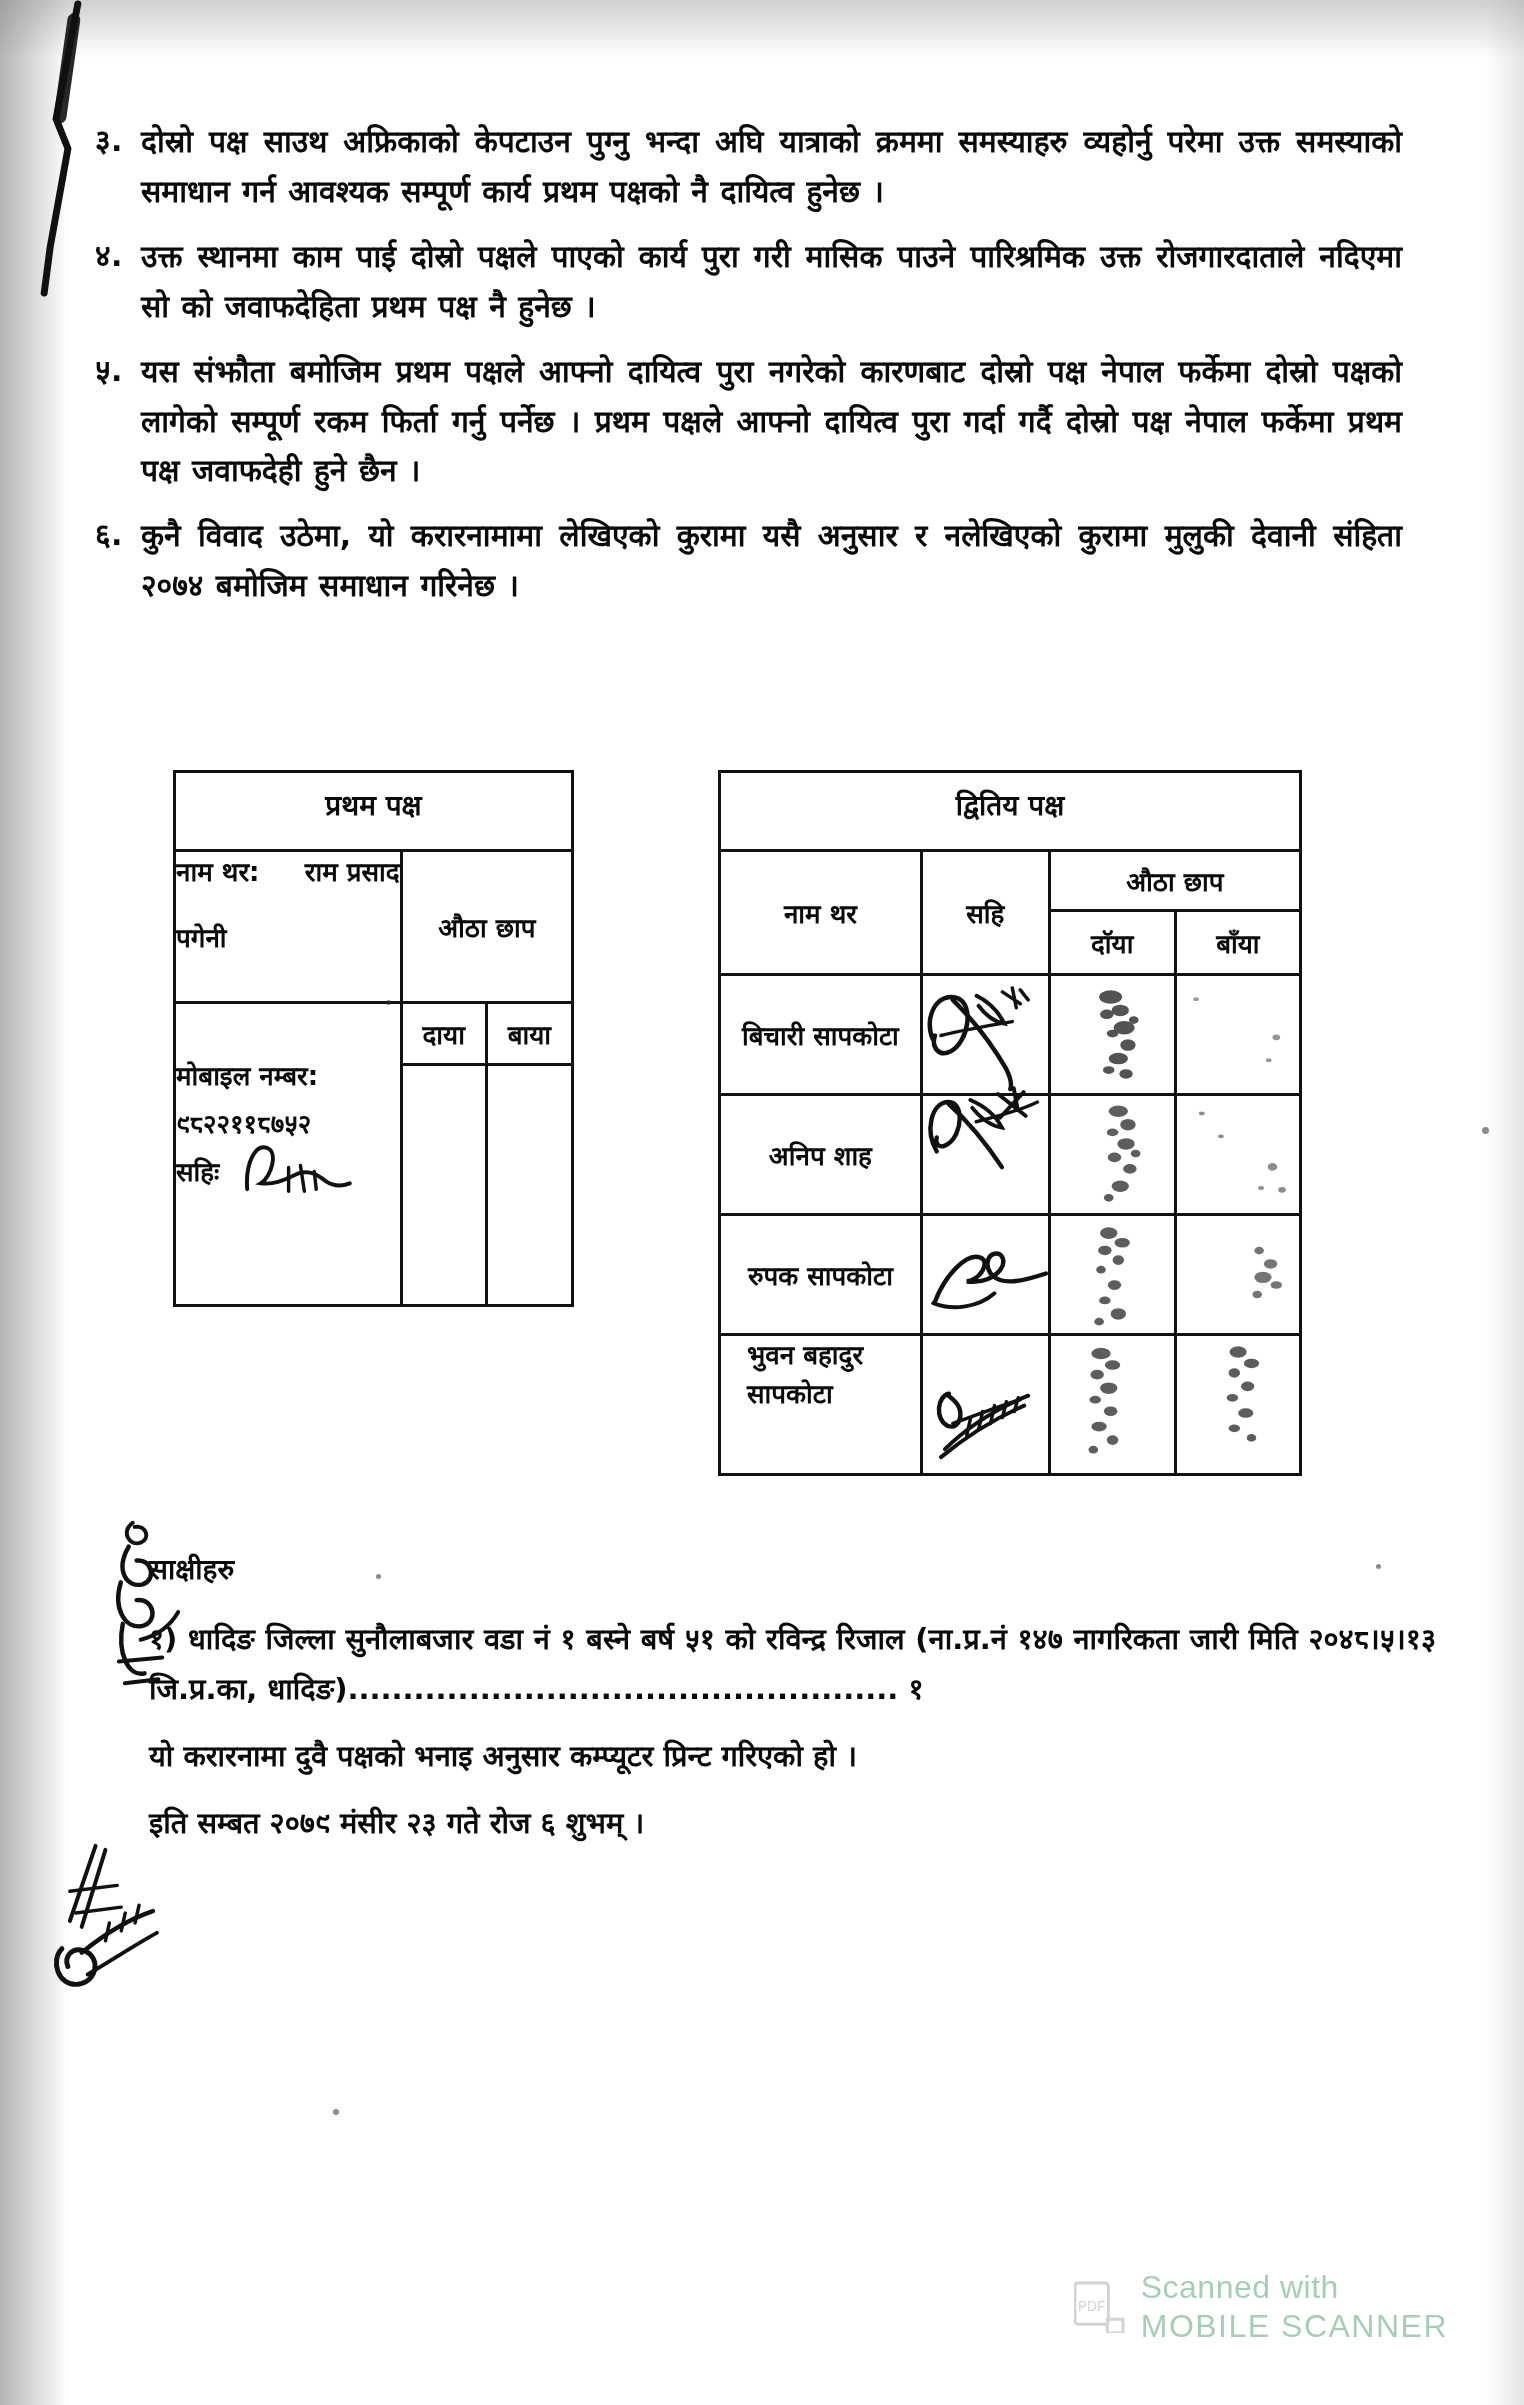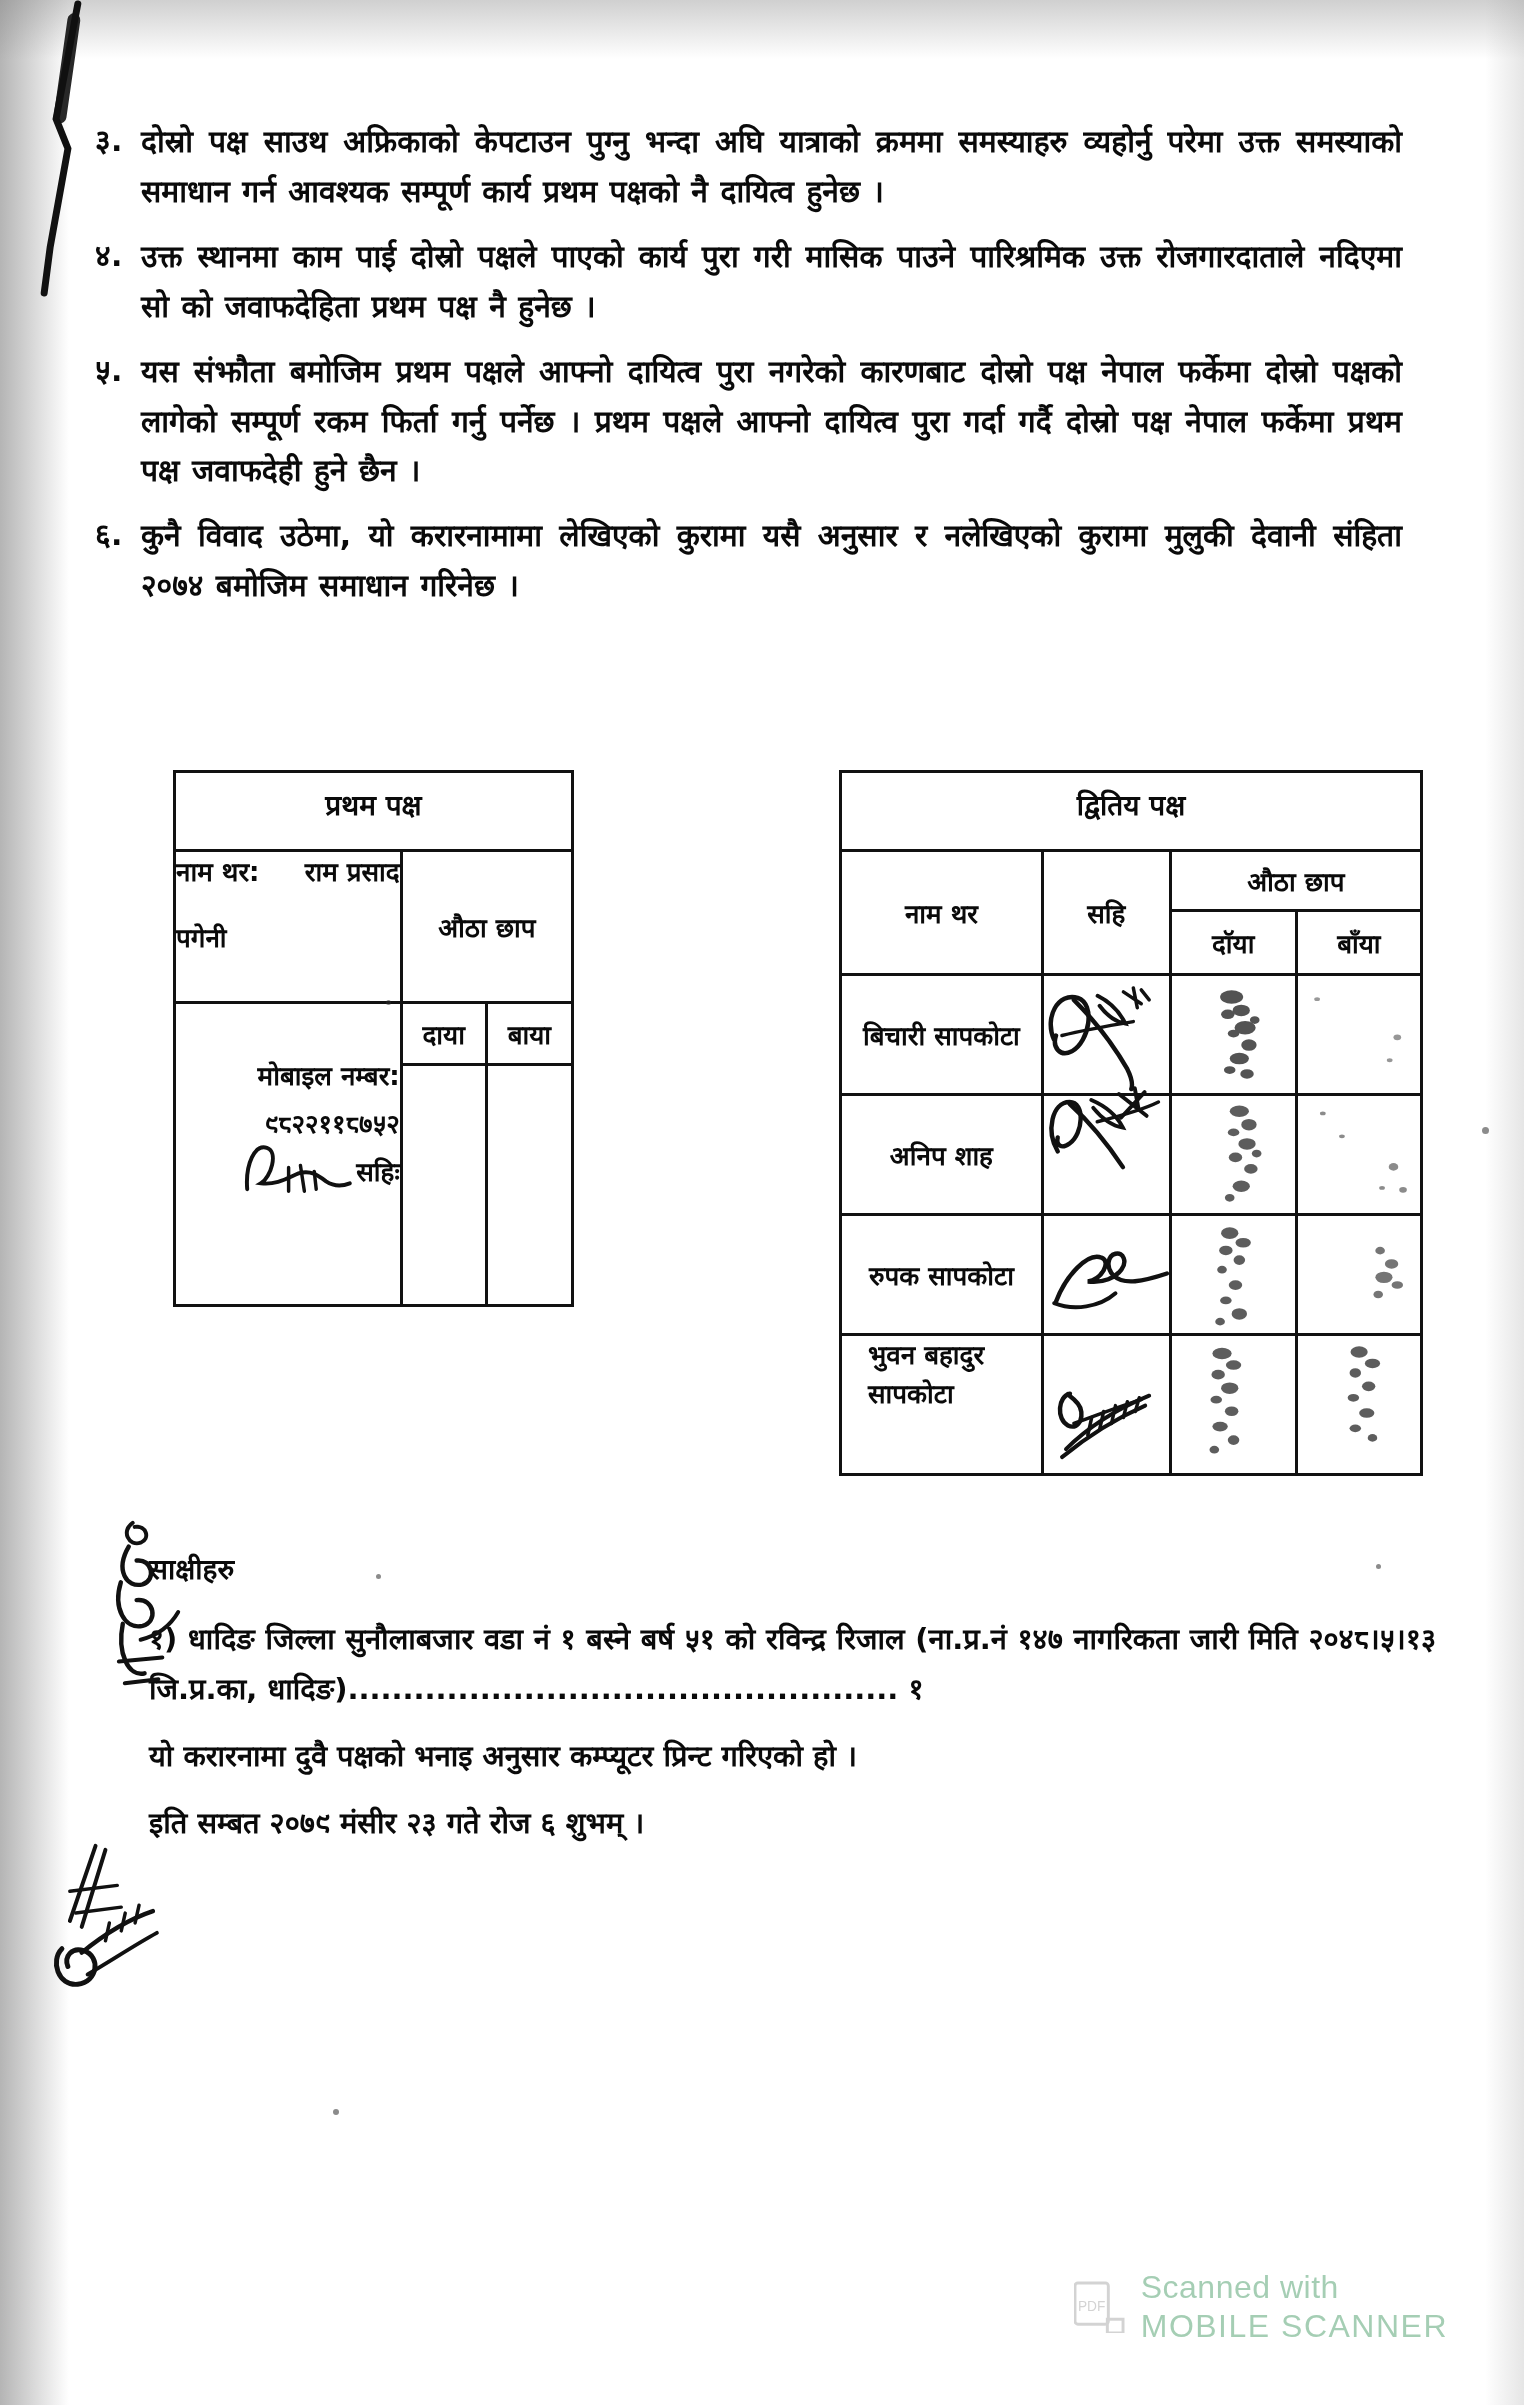--- a/index.html
+++ b/index.html
@@ -78,21 +78,21 @@
     word-spacing: 2px;
     transform: scaleY(1.02);
     transform-origin: left top;
   }
 
   
   .tables-row {
     position: absolute;
     left: 173px;
     top: 770px;
-    width: 1250px;
+    width: 1129px;
     display: flex;
     justify-content: space-between;
     align-items: flex-start;
   }
   table.party {
     border-collapse: collapse;
     font-size: 26px;
     font-weight: 700;
     background: transparent;
   }
@@ -264,21 +264,21 @@
         <td class="c-left cell-pad" rowspan="1" style="height:149px;">
           <div class="name-line name-spread">
             <span>नाम  थर:</span>
             <span>राम  प्रसाद</span>
           </div>
           <div class="name-line" style="margin-top:26px;">पगेनी</div>
         </td>
         <td class="cell-center" colspan="2">औठा छाप</td>
       </tr>
       <tr>
-        <td class="c-left cell-pad" rowspan="2" style="height:297px;text-align:right;">
+        <td class="c-left cell-pad" rowspan="2" style="height:297px;">
           <div class="mob-block" style="margin-top:48px;">मोबाइल नम्बर:</div>
           <div class="mob-block">९८२२११८७५२</div>
           <div class="mob-block" style="position:relative;">
             <span>सहिः</span>
             <svg class="sig" style="left:61px;top:-14px;width:119px;height:71px;" viewBox="0 0 120 72">
               <path d="M10 56 C8 30, 18 10, 30 14 C42 18, 34 44, 24 50 C40 52, 52 44, 62 40 C74 36, 82 42, 90 48 C96 52, 104 54, 114 50" stroke="#111" stroke-width="4" fill="none" stroke-linecap="round"></path>
               <path d="M52 34 L52 58 M64 32 L68 58 M78 38 L80 56" stroke="#111" stroke-width="3.5" fill="none" stroke-linecap="round"></path>
             </svg>
           </div>
         </td>

